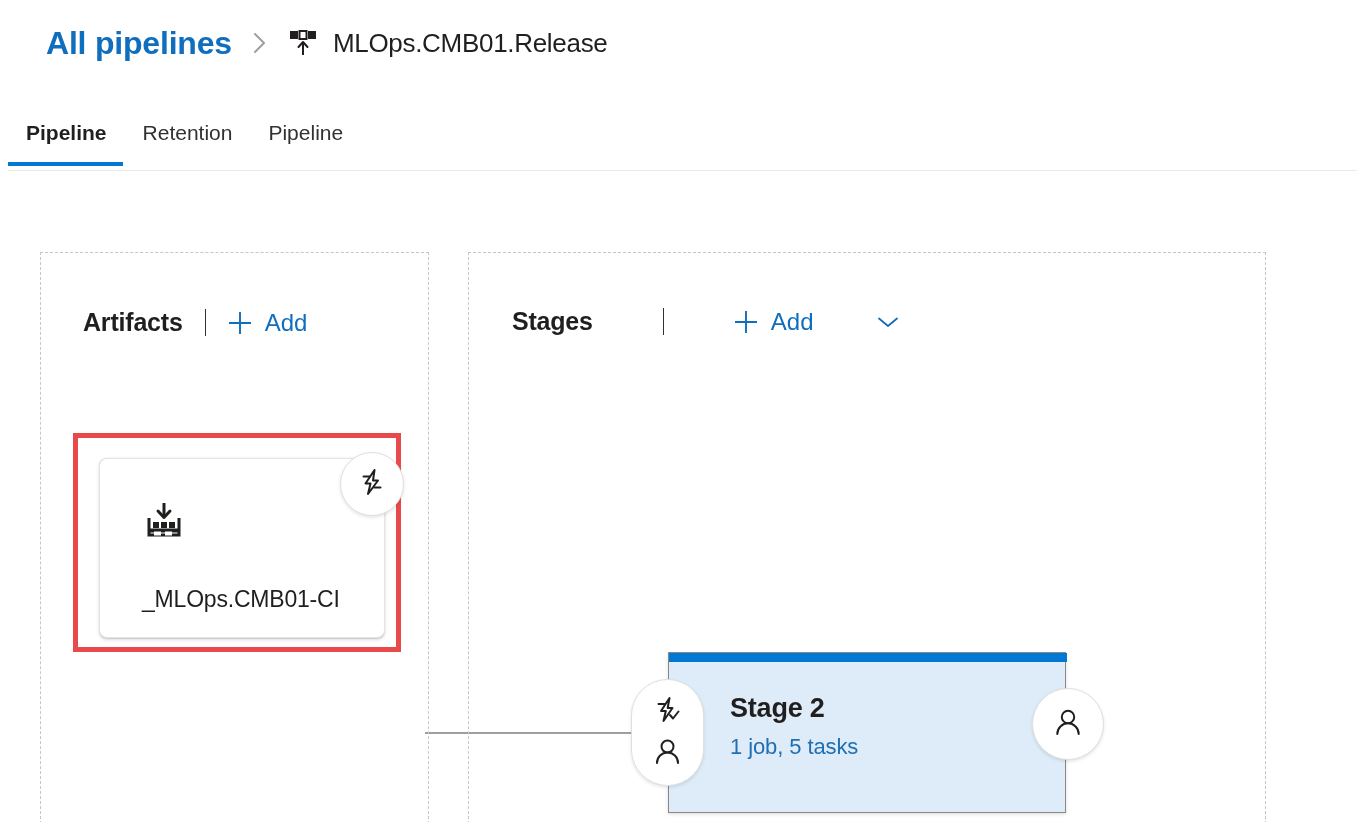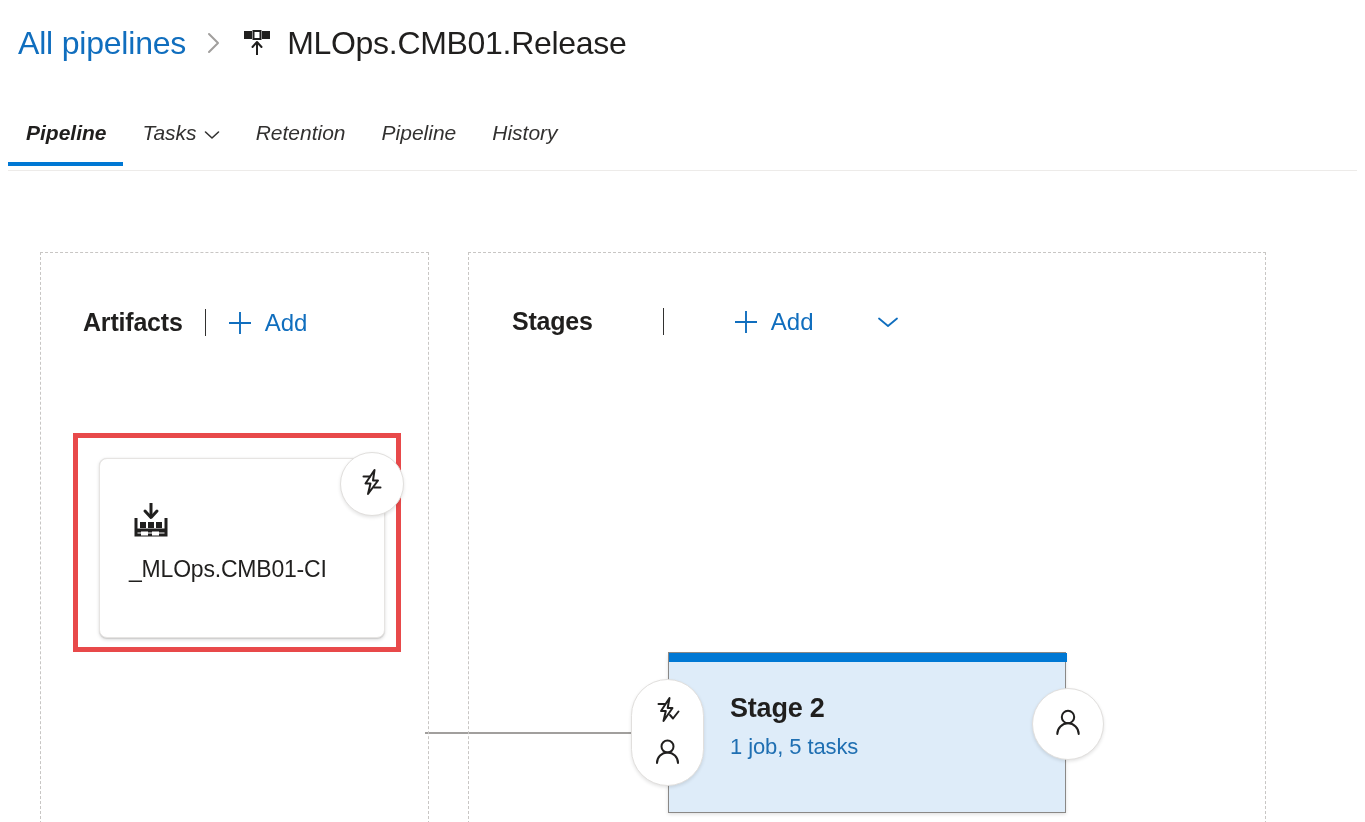--- a/index.html
+++ b/index.html
@@ -23,60 +23,60 @@
     position: absolute;
     left: 18px;
     top: 14px;
     display: flex;
     align-items: center;
     height: 58px;
   }
   .crumb-link {
     font-size: 32px;
     color: #106ebe;
-    font-weight: 400;
+    font-weight: 700;
     letter-spacing: -0.2px;
     cursor: pointer;
     line-height: 1;
+    margin-left: 28px;
   }
   .crumb-sep {
     margin: 0 16px 0 18px;
     display: flex;
     align-items: center;
     color: #a19f9d;
   }
   .crumb-sep svg { display: block; }
   .pipeline-icon {
     margin-right: 13px;
     display: flex;
     align-items: center;
   }
   .pipeline-icon svg { display: block; }
   .crumb-current {
-    font-size: 32px;
+    font-size: 26px;
     color: #201f1e;
     font-weight: 400;
     letter-spacing: -0.3px;
     line-height: 1;
   }
 
   
   .tabbar {
     position: absolute;
     left: 0;
     top: 104px;
     width: 1365px;
     height: 68px;
   }
   .tabbar-inner {
     display: flex;
     align-items: flex-start;
     padding-left: 8px;
     height: 62px;
-    font-style: italic;
   }
   .tab {
     position: relative;
     display: flex;
     align-items: center;
     gap: 7px;
     padding: 0 18px;
     height: 58px;
     font-size: 21px;
     color: #323130;
@@ -188,21 +188,22 @@
     box-sizing: border-box;
     cursor: pointer;
   }
   .artifact-inner {
     position: absolute;
     left: 0; right: 0;
     top: 40px;
     display: flex;
     flex-direction: column;
     align-items: flex-start;
-    padding-left: 29px;
+    padding-left: 42px;
+    gap: 30px;
   }
   .artifact-glyph { margin-bottom: 9px; }
   .artifact-name {
     font-size: 23px;
     color: #201f1e;
     letter-spacing: -0.2px;
     white-space: nowrap;
   }
   .cd-badge {
     position: absolute;
@@ -338,35 +339,24 @@
 
   <span class="crumb-current">MLOps.CMB01.Release</span>
 </div>
 
 <div class="tabbar">
   <div class="tabbar-inner">
     <div class="tab active">
       <span>Pipeline</span>
     </div>
     <div class="tab">
-      <span>Tasks</span>
-      <span class="chev">
-        <svg width="16" height="10" viewBox="0 0 16 10" aria-hidden="true">
-          <path d="M1.5 2 L8 8 L14.5 2" fill="none" stroke="#323130" stroke-width="1.6" stroke-linecap="round" stroke-linejoin="round"></path>
-        </svg>
-      </span>
-    </div>
-    <div class="tab">
       <span>Retention</span>
     </div>
     <div class="tab">
       <span>Pipeline</span>
-    </div>
-    <div class="tab">
-      <span>History</span>
     </div>
   </div>
   <div class="tabbar-rule"></div>
 </div>
 
 <div class="canvas">
 
   <div class="connector"></div>
 
   <div class="zone zone-artifacts"></div>

